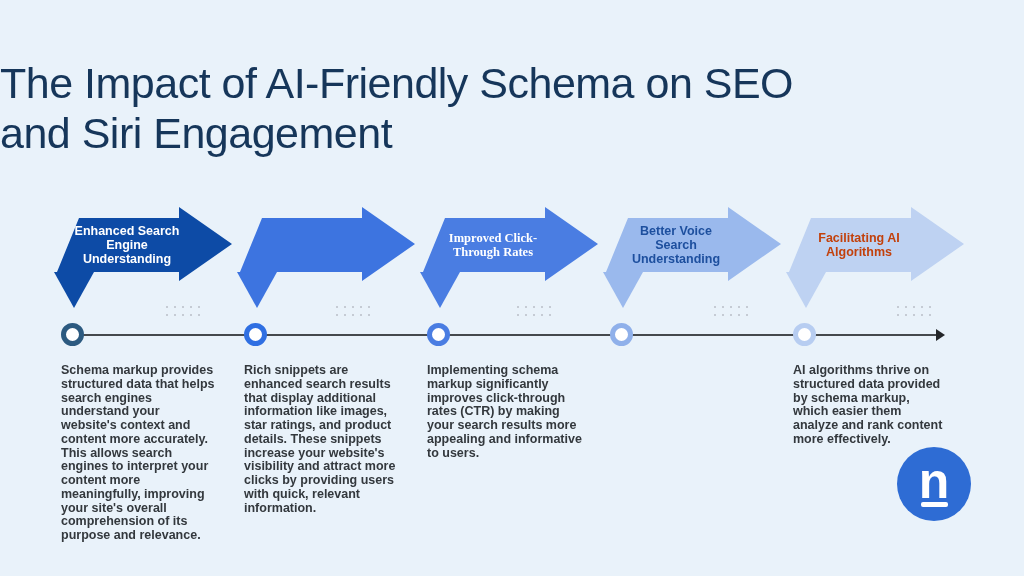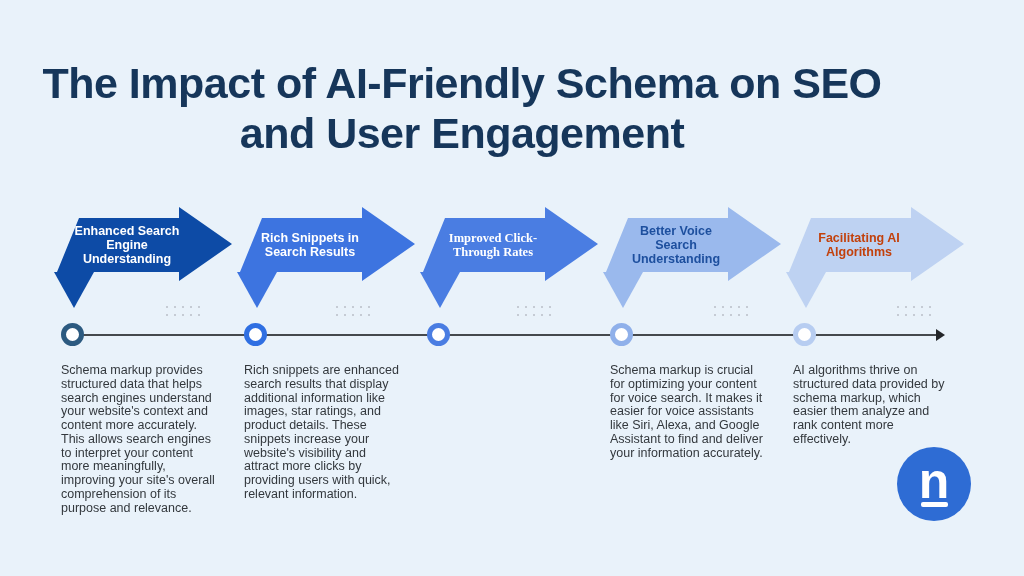--- a/index.html
+++ b/index.html
@@ -1,60 +1,60 @@
 <!DOCTYPE html>
 <html><head>
 <meta charset="utf-8">
 <style>
   html,body{margin:0;padding:0;}
   body{font-family:"Liberation Sans", sans-serif;}
   .canvas{position:relative;width:1024px;height:576px;overflow:hidden;background:#e9f2fa;}
 
-  .title{position:absolute;top:58px;left:0;width:924px;text-align:center;
-         font-weight:bold;font-size:43px;line-height:50px;letter-spacing:-0.5px;color:#16365a;}
+  .title{position:absolute;top:58px;left:0;width:924px;text-align:left;
+         font-weight:normal;font-size:43px;line-height:50px;letter-spacing:-0.5px;color:#16365a;}
 
   .band{position:absolute;top:200px;left:0;width:890px;height:376px;}
 
   .timeline-line{position:absolute;top:134px;left:64px;width:874px;height:2px;background:#45494d;z-index:1;}
   .timeline-arrowhead{position:absolute;top:129px;left:936px;width:0;height:0;z-index:1;
       border-left:9px solid #232629;border-top:6px solid transparent;border-bottom:6px solid transparent;}
 
   .step{position:absolute;top:0;width:183px;height:376px;}
   .s0{left:48px;} .s1{left:231px;} .s2{left:414px;} .s3{left:597px;} .s4{left:780px;}
 
   .arrow-svg{position:absolute;top:0;left:0;width:190px;height:110px;z-index:3;}
 
   .arrow-label{position:absolute;top:16px;left:24px;width:110px;height:58px;z-index:4;
       display:flex;align-items:center;justify-content:center;text-align:center;
       font-weight:bold;font-size:12.5px;line-height:1.12;}
 
   .marker{position:absolute;top:123px;left:13px;width:13px;height:13px;background:#ffffff;
       border:5px solid #2f6fe2;border-radius:50%;z-index:2;}
 
   .desc{position:absolute;top:164px;left:13px;width:155px;
-      font-size:12.5px;line-height:1.1;color:#33383d;}
+      font-size:12.5px;line-height:1.1;color:#33383d;font-weight:bold;}
 
   .dots{position:absolute;top:103px;width:38px;height:13px;z-index:0;
       background-image:radial-gradient(circle, #c5cbd4 1.1px, rgba(0,0,0,0) 1.3px);
       background-size:8px 8px;background-position:0 0;}
   .d0{left:163px;} .d1{left:333px;} .d2{left:514px;} .d3{left:711px;} .d4{left:894px;}
 
   .logo{position:absolute;top:447px;left:897px;width:74px;height:74px;border-radius:50%;
       background:#2e6cd4;z-index:5;display:flex;flex-direction:column;align-items:center;justify-content:center;}
   .logo-letter{color:#ffffff;font-weight:bold;font-size:50px;line-height:0.8;height:38px;}
   .logo-underline{width:27px;height:4.5px;background:#ffffff;border-radius:2px;margin-top:3px;}
 </style>
 </head>
 <body>
 
 <div class="canvas" style="background-color: rgb(233, 242, 250);">
 
   <div class="title">
     <div>The Impact of AI-Friendly Schema on SEO</div>
-    <div>and User Engagement</div>
+    <div>and Siri Engagement</div>
   </div>
 
   <div class="band">
 
     <div class="timeline-line" style="background-color: rgb(69, 73, 77);"></div>
     <div class="timeline-arrowhead"></div>
 
     <div class="dots d0"></div>
     <div class="dots d1"></div>
     <div class="dots d2"></div>
@@ -69,42 +69,41 @@
       <div class="arrow-label" style="color: rgb(255, 255, 255);">Enhanced Search Engine Understanding</div>
       <div class="marker" style="border-color: rgb(44, 90, 128);"></div>
       <div class="desc">Schema markup provides structured data that helps search engines understand your website's context and content more accurately. This allows search engines to interpret your content more meaningfully, improving your site's overall comprehension of its purpose and relevance.</div>
     </div>
 
     <div class="step s1">
       <svg class="arrow-svg" viewBox="0 0 190 110">
         <polygon points="31,18 131,18 131,7 184,44 131,81 131,72 9,72" fill="#3d74e0"></polygon>
         <polygon points="6,72 46,72 26,108" fill="#3d74e0"></polygon>
       </svg>
-      <div class="arrow-label" style="color: rgb(255, 255, 255);">Rich Snippets in Search Results</div>
       <div class="marker" style="border-color: rgb(47, 111, 226);"></div>
       <div class="desc">Rich snippets are enhanced search results that display additional information like images, star ratings, and product details. These snippets increase your website's visibility and attract more clicks by providing users with quick, relevant information.</div>
     </div>
 
     <div class="step s2">
       <svg class="arrow-svg" viewBox="0 0 190 110">
         <polygon points="31,18 131,18 131,7 184,44 131,81 131,72 9,72" fill="#4a7de2"></polygon>
         <polygon points="6,72 46,72 26,108" fill="#4a7de2"></polygon>
       </svg>
       <div class="arrow-label" style="color: rgb(255, 255, 255); font-family: Liberation Serif, serif;">Improved Click-Through Rates</div>
       <div class="marker" style="border-color: rgb(74, 125, 226);"></div>
+      <div class="desc">Implementing schema markup significantly improves click-through rates (CTR) by making your search results more appealing and informative to users.</div>
     </div>
 
     <div class="step s3">
       <svg class="arrow-svg" viewBox="0 0 190 110">
         <polygon points="31,18 131,18 131,7 184,44 131,81 131,72 9,72" fill="#9ab9ed"></polygon>
         <polygon points="6,72 46,72 26,108" fill="#9ab9ed"></polygon>
       </svg>
       <div class="arrow-label" style="color: rgb(29, 79, 158);">Better Voice Search Understanding</div>
       <div class="marker" style="border-color: rgb(143, 176, 234);"></div>
-      <div class="desc">Schema markup is crucial for optimizing your content for voice search. It makes it easier for voice assistants like Siri, Alexa, and Google Assistant to find and deliver your information accurately.</div>
     </div>
 
     <div class="step s4">
       <svg class="arrow-svg" viewBox="0 0 190 110">
         <polygon points="31,18 131,18 131,7 184,44 131,81 131,72 9,72" fill="#bed2f2"></polygon>
         <polygon points="6,72 46,72 26,108" fill="#bed2f2"></polygon>
       </svg>
       <div class="arrow-label" style="color: #c2410c;">Facilitating AI Algorithms</div>
       <div class="marker" style="border-color: rgb(183, 205, 241);"></div>
       <div class="desc">AI algorithms thrive on structured data provided by schema markup, which easier them analyze and rank content more effectively.</div>

